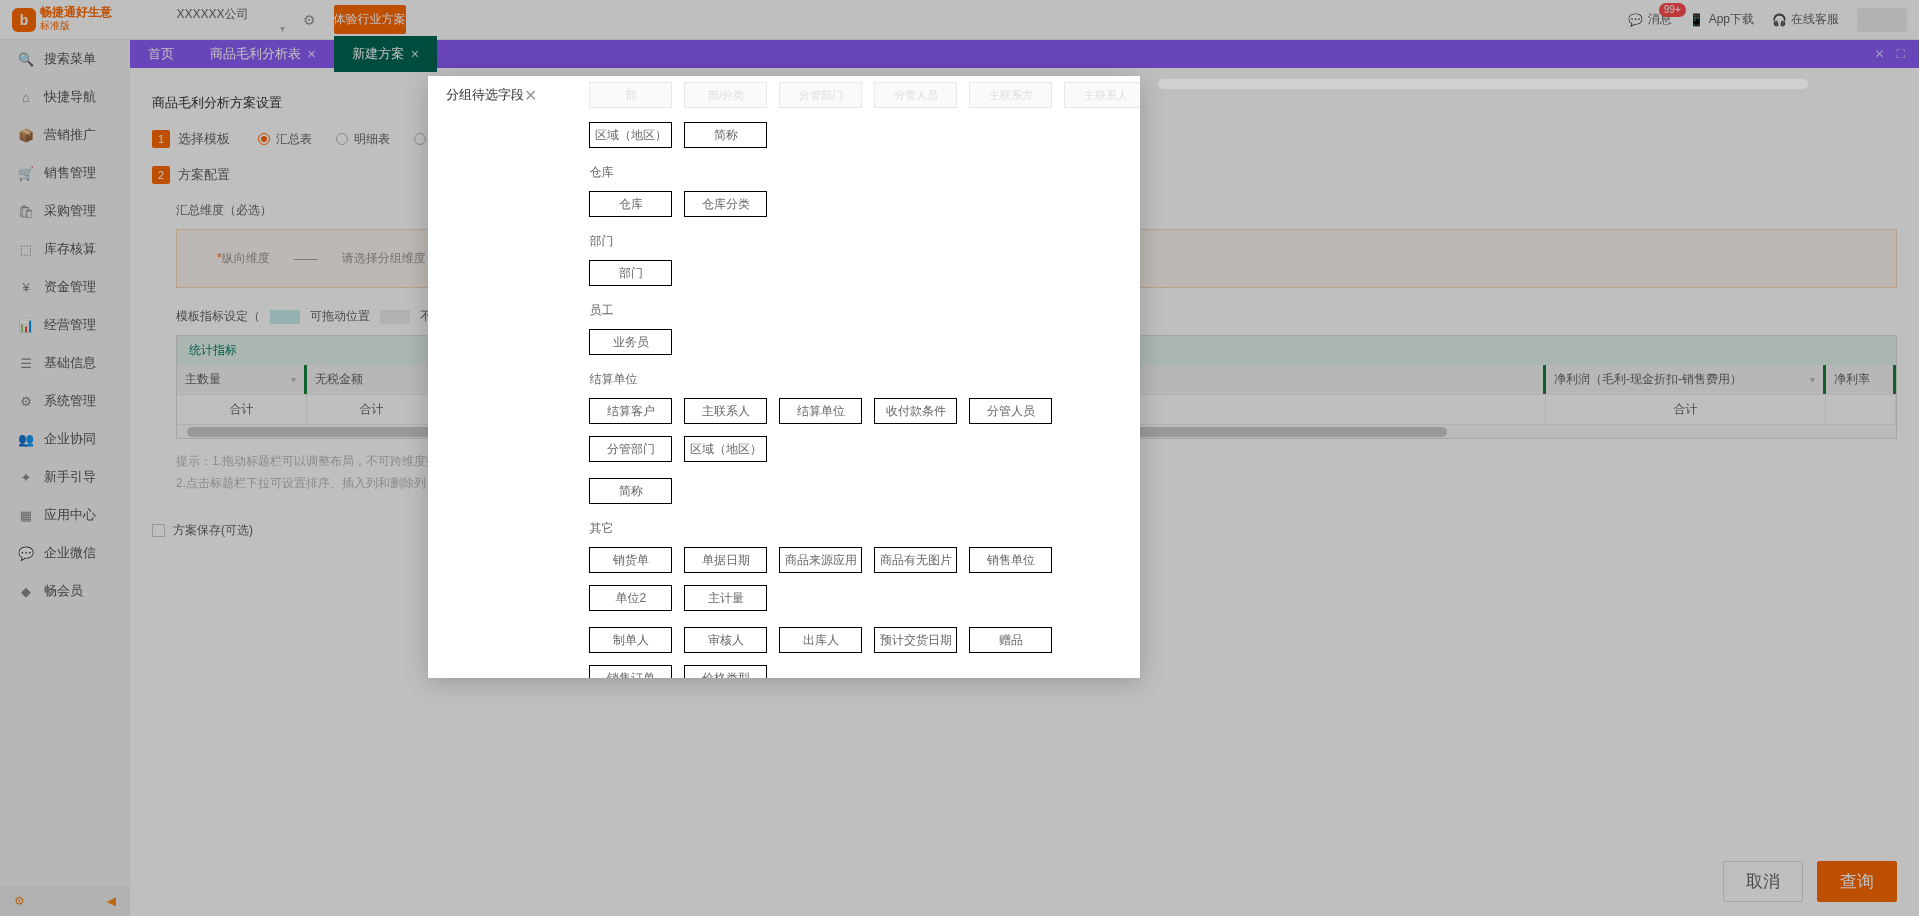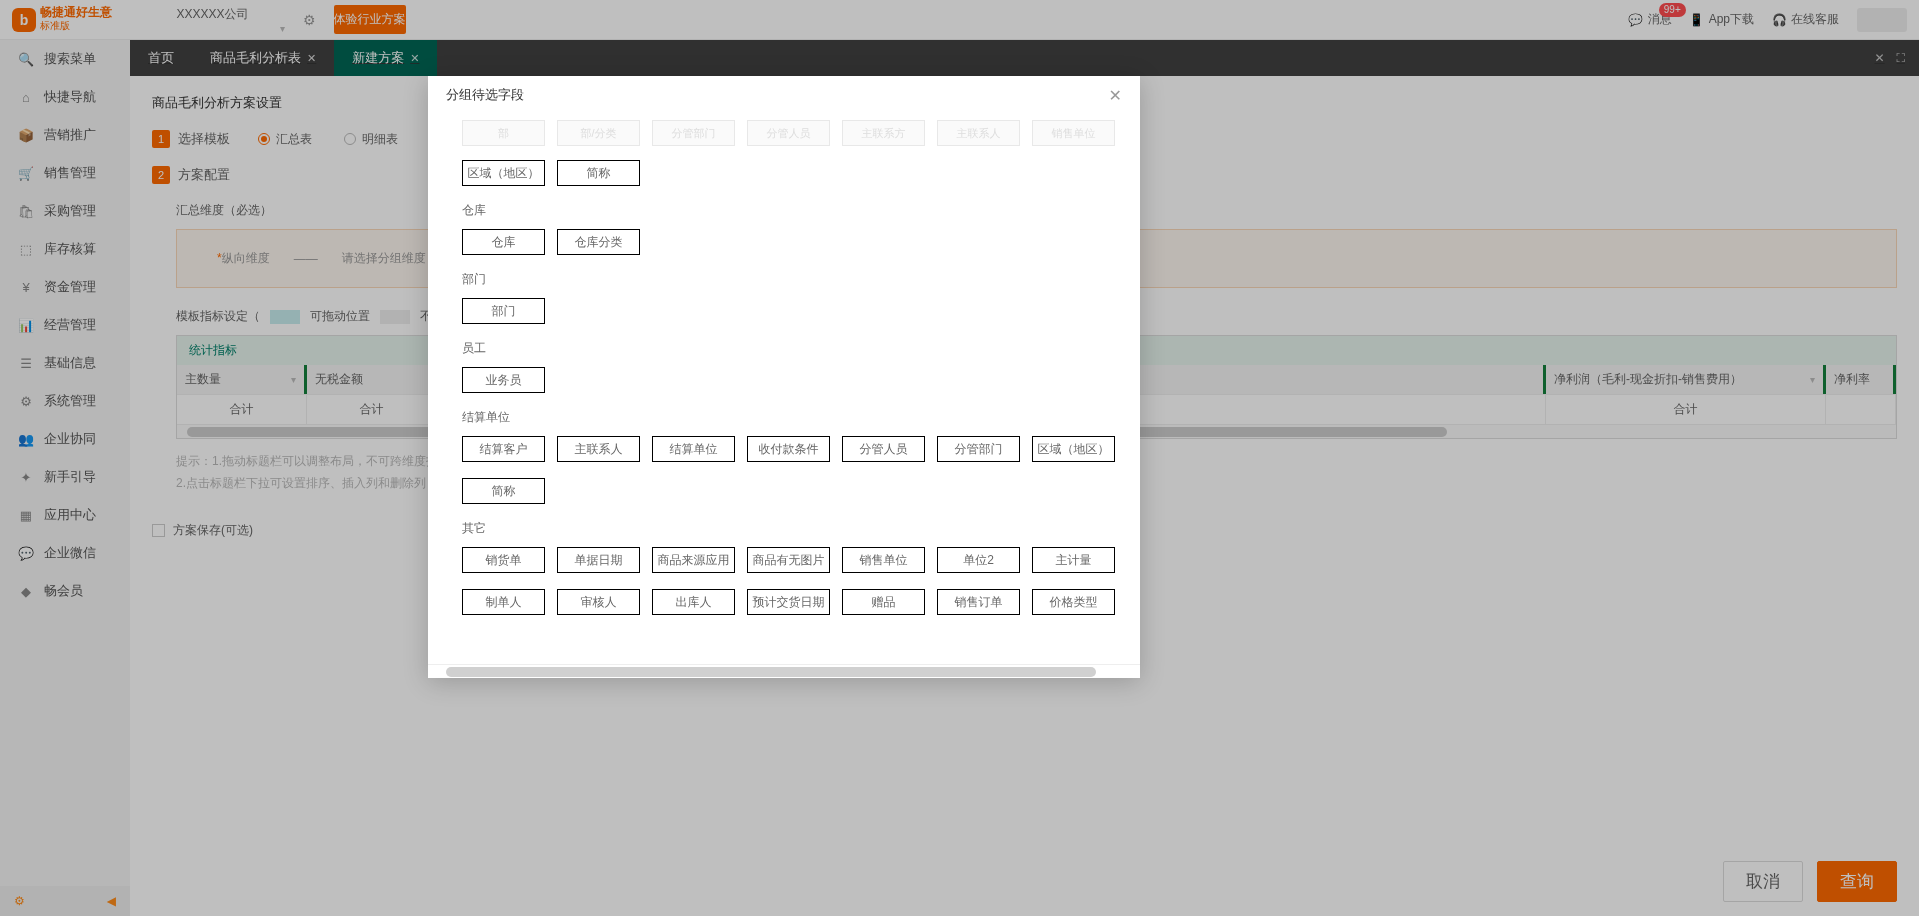--- a/index.html
+++ b/index.html
@@ -20,33 +20,33 @@
 .badge { position: absolute; top: -8px; right: -14px; background: #ff4d4f; color: #fff; border-radius: 8px; font-size: 10px; padding: 0 5px; line-height: 14px; }
 .avatar-box { width: 50px; height: 24px; background: #eee; border-radius: 3px; }
 
 
 .sidebar { position: absolute; left: 0; top: 40px; bottom: 0; width: 130px; background: #f5f5f5; display: flex; flex-direction: column; }
 .side-item { display: flex; align-items: center; gap: 10px; padding: 10px 18px; color: #555; cursor: pointer; font-size: 13px; }
 .side-item .ic { width: 16px; height: 16px; display: flex; align-items: center; justify-content: center; color: #888; }
 .side-footer { margin-top: auto; height: 30px; background: #eee; display: flex; align-items: center; justify-content: space-between; padding: 0 14px; color: #ff8c1a; }
 
 
-.tab-bar { position: absolute; left: 130px; right: 0; top: 40px; height: 36px; background: #404040; display: flex; align-items: center; text-decoration: underline; }
+.tab-bar { position: absolute; left: 130px; right: 0; top: 40px; height: 28px; background: #8b5cf6; display: flex; align-items: center; }
 .tab { padding: 0 18px; height: 36px; display: flex; align-items: center; color: #fff; font-size: 13px; cursor: pointer; gap: 6px; }
 .tab.active { background: #006654; }
 .tab .close { font-size: 11px; opacity: .8; }
 .tab-bar-right { margin-left: auto; display: flex; gap: 12px; padding-right: 14px; color: #fff; opacity: .7; }
 
 
 .main { position: absolute; left: 130px; right: 0; top: 76px; bottom: 0; background: #fff; padding: 18px 22px 60px; overflow: hidden; }
 .page-title { font-size: 13px; color: #333; margin-bottom: 18px; }
 .step { display: flex; align-items: center; gap: 8px; margin-bottom: 18px; }
 .step-num { width: 18px; height: 18px; background: #ff6a00; color: #fff; font-size: 11px; display: flex; align-items: center; justify-content: center; border-radius: 2px; }
 .step-title { font-size: 13px; color: #666; }
-.radio-row { display: inline-flex; gap: 32px; margin-left: 20px; align-items: flex-end; }
+.radio-row { display: inline-flex; gap: 24px; margin-left: 20px; align-items: flex-end; }
 .radio { display: flex; align-items: center; gap: 6px; color: #666; cursor: pointer; }
 .radio-o { width: 12px; height: 12px; border: 1px solid #bbb; border-radius: 50%; display: inline-block; position: relative; }
 .radio.sel .radio-o { border-color: #ff6a00; }
 .radio.sel .radio-o::after { content: ""; position: absolute; inset: 2px; background: #ff6a00; border-radius: 50%; }
 
 .dim-box { margin-left: 24px; }
 .dim-title { color: #666; margin-bottom: 10px; }
 .dim-inner { border: 1px solid #f8d7b8; background: #fdf6ef; padding: 20px 40px; display: flex; align-items: center; gap: 24px; color: #999; }
 .req { color: #ff6a00; }
 
@@ -72,21 +72,21 @@
 .save-row { margin-top: 28px; display: flex; align-items: center; gap: 8px; color: #666; }
 .chk { width: 13px; height: 13px; border: 1px solid #ccc; display: inline-block; }
 
 
 .footer-bar { position: absolute; right: 22px; bottom: 14px; display: flex; gap: 14px; }
 .btn { padding: 8px 22px; border: 1px solid #ddd; background: #fff; color: #666; cursor: pointer; border-radius: 2px; font-size: 17px; }
 .btn.primary { background: #ff6a00; border-color: #ff6a00; color: #fff; }
 
 
 .modal-mask { position: absolute; inset: 0; background: rgba(0,0,0,.25); }
-.modal { position: absolute; left: 428px; top: 76px; width: 712px; height: 602px; background: #fff; box-shadow: 0 4px 24px rgba(0,0,0,.2); display: flex; flex-direction: column; }
+.modal { position: absolute; left: 428px; top: 76px; width: 712px; height: 602px; background: #fff; box-shadow: 0 4px 24px rgba(0,0,0,.2); display: flex; }
 .modal-head { height: 38px; display: flex; align-items: center; padding: 0 18px; color: #333; font-size: 13px; }
 .modal-head .x { margin-left: auto; color: #999; font-size: 16px; cursor: pointer; }
 .modal-body { flex: 1; overflow-y: auto; padding: 6px 18px 6px 34px; position: relative; }
 .modal-body::-webkit-scrollbar { width: 10px; }
 .modal-body::-webkit-scrollbar-thumb { background: #c8c8c8; border-radius: 5px; }
 .field-row-peek { display: flex; gap: 12px; margin-bottom: 14px; }
 .peek-cell { flex: 0 0 83px; height: 26px; border: 1px solid #e8e8e8; background: #fafafa; color: #ddd; display: flex; align-items: center; justify-content: center; font-size: 11px; }
 .field-group-title { color: #666; margin: 8px 0 10px; font-size: 12px; }
 .field-row { display: flex; flex-wrap: wrap; gap: 12px; margin-bottom: 16px; }
 .field-chip { width: 83px; height: 26px; border: 1px solid #000000; background: #fff; color: #666; display: flex; align-items: center; justify-content: center; font-size: 12px; cursor: pointer; }

